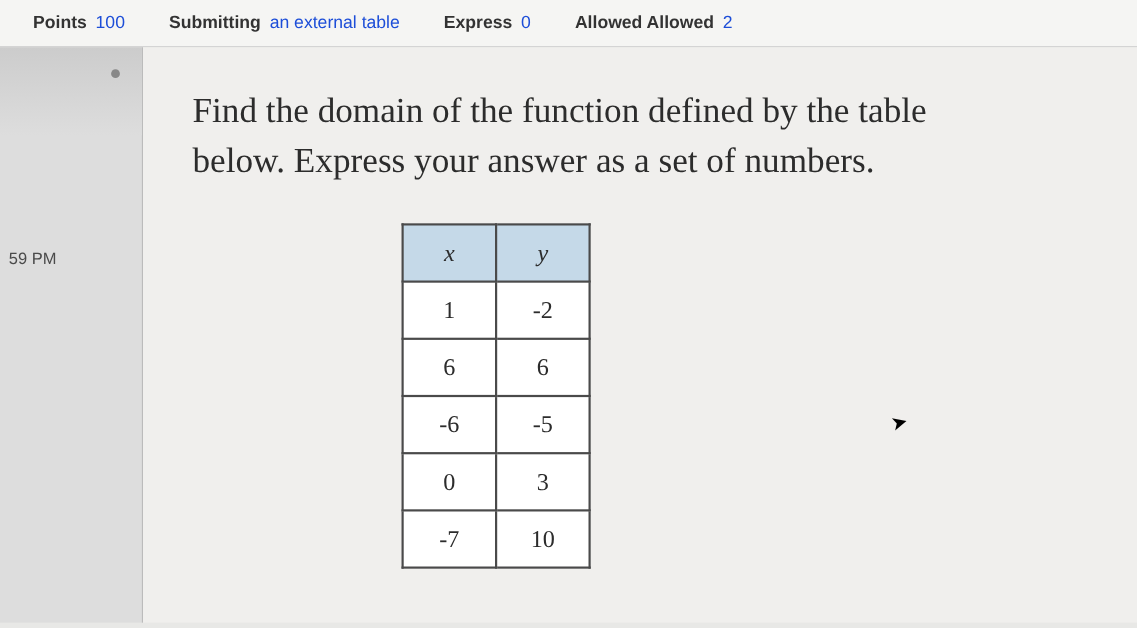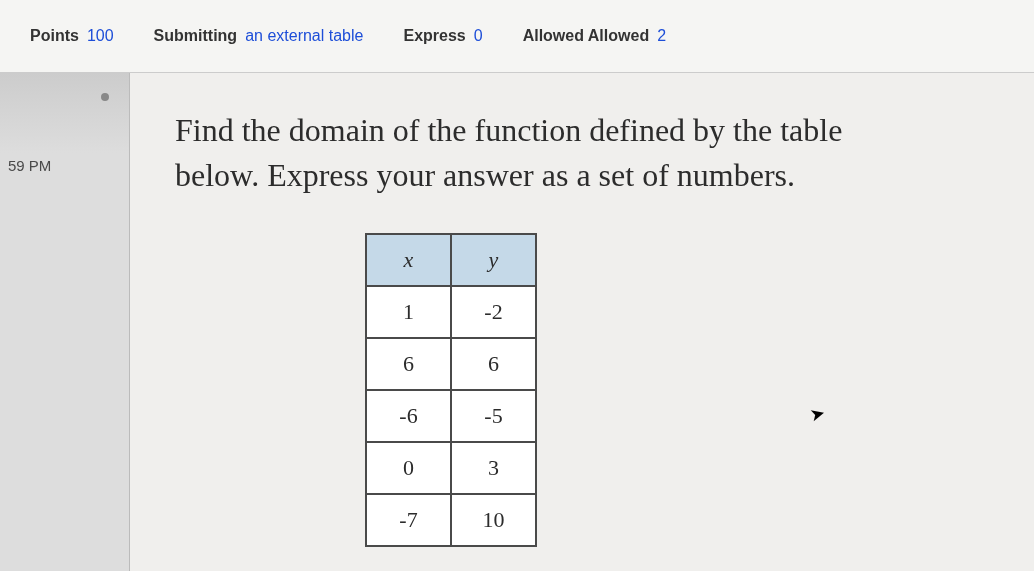--- a/index.html
+++ b/index.html
@@ -11,21 +11,21 @@
       font-family: -apple-system, BlinkMacSystemFont, "Segoe UI", Arial, sans-serif;
       background: #e8e8e6;
       width: 1034px;
       height: 571px;
       overflow: hidden;
       position: relative;
     }
     .header-bar {
       display: flex;
       gap: 40px;
-      padding: 27px 30px;
+      padding: 12px 30px;
       background: #f5f5f3;
       border-bottom: 1px solid #ccc;
       font-size: 16px;
       color: #4a4a4a;
     }
     .header-item {
       display: flex;
       gap: 8px;
     }
     .header-label {
@@ -38,20 +38,21 @@
     .main-area {
       display: flex;
       height: calc(100% - 48px);
     }
     .sidebar {
       width: 130px;
       background: #ddd;
       padding: 20px 0;
       display: flex;
       flex-direction: column;
+      gap: 100px;
       border-right: 1px solid #bbb;
       color: #555;
       font-size: 15px;
     }
     .sidebar-top {
       height: 80px;
       background: linear-gradient(to bottom, #ccc, #ddd);
       margin-top: -20px;
       position: relative;
     }

